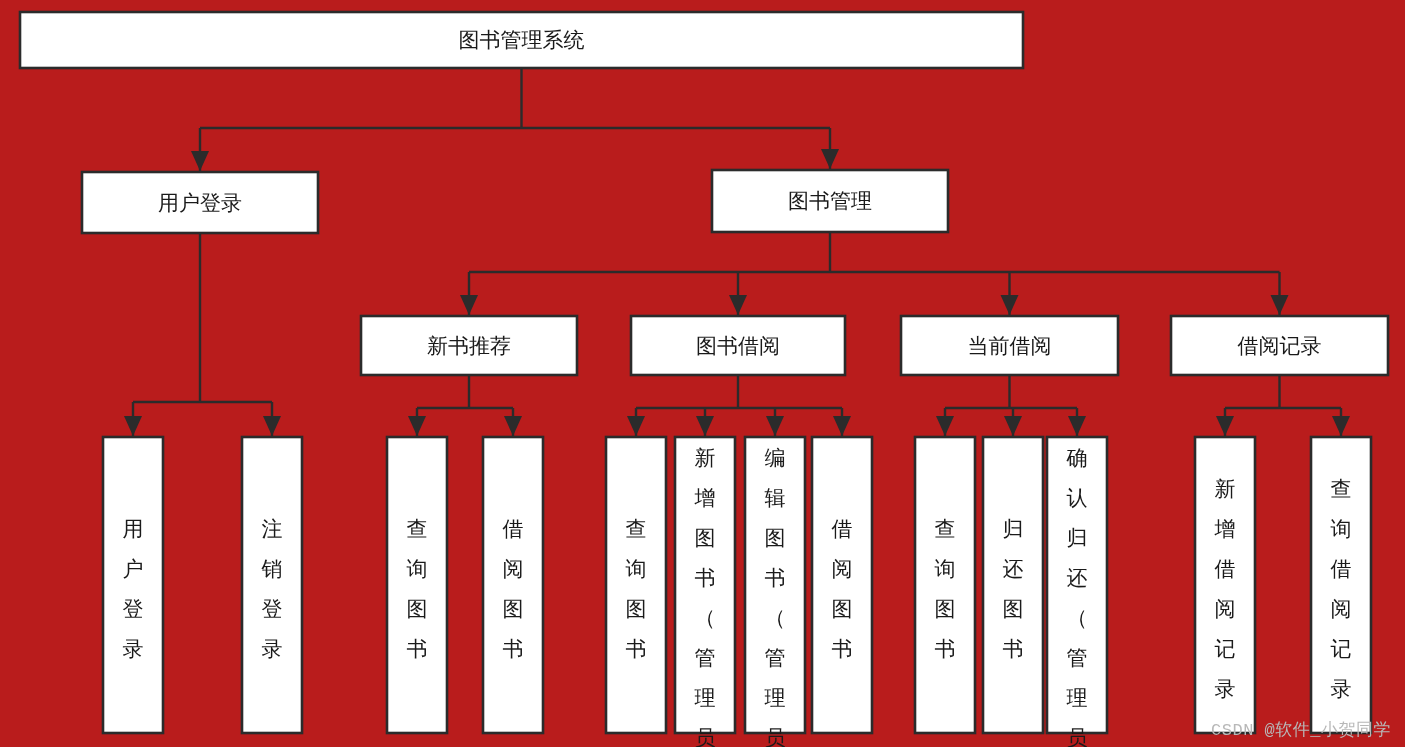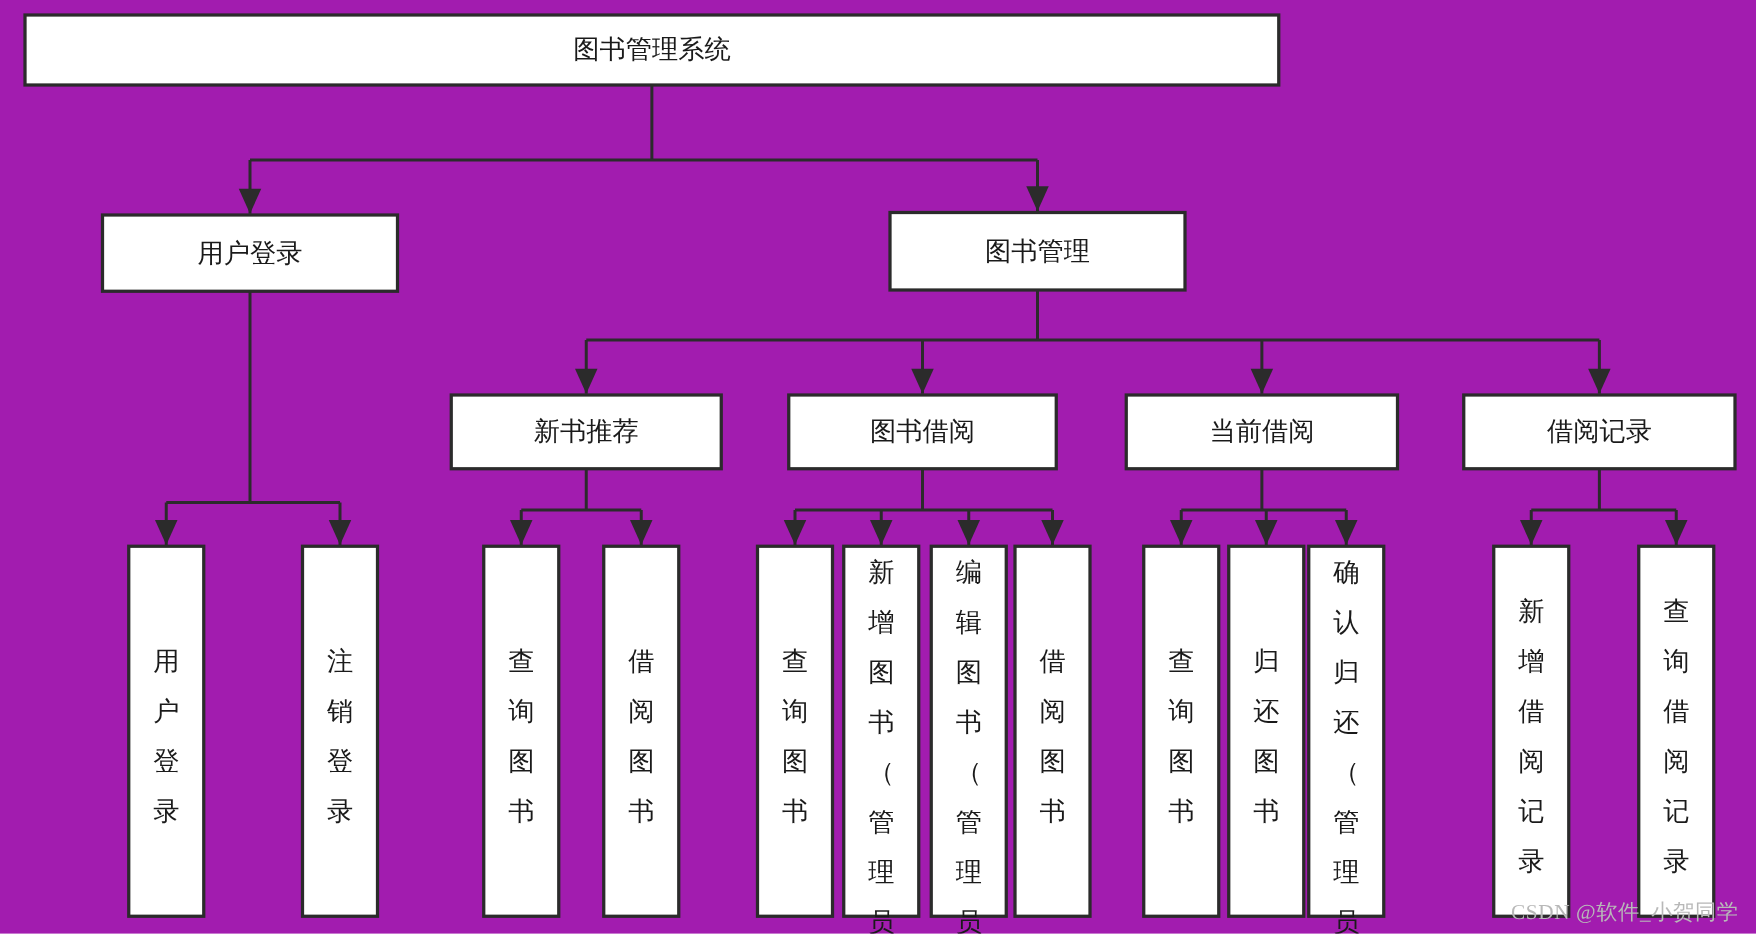--- a/index.html
+++ b/index.html
@@ -7,21 +7,21 @@
     padding: 0;
     background: #ffffff;
   }
   body {
     font-family: "DejaVu Sans", "Liberation Sans", sans-serif;
   }
   #stage {
     position: relative;
     width: 1405px;
     height: 747px;
-    background: #a21caf;
+    background: #b91c1c;
     overflow: hidden;
   }
   #diagram {
     position: absolute;
     left: 0;
     top: 0;
     width: 1405px;
     height: 747px;
   }
   .node-box {
@@ -49,21 +49,21 @@
   .node-label-vert {
     fill: #1a1a1a;
     font-family: "DejaVu Sans", "Liberation Sans", sans-serif;
     font-size: 21px;
     text-anchor: middle;
   }
   .watermark {
     position: absolute;
     right: 14px;
     bottom: 6px;
-    font-family: Liberation Serif, serif;
+    font-family: Liberation Mono, monospace;
     font-size: 17px;
     color: #b8b8b8;
     letter-spacing: 0.5px;
     white-space: nowrap;
     user-select: none;
   }
 </style>
 </head>
 <body>
 

